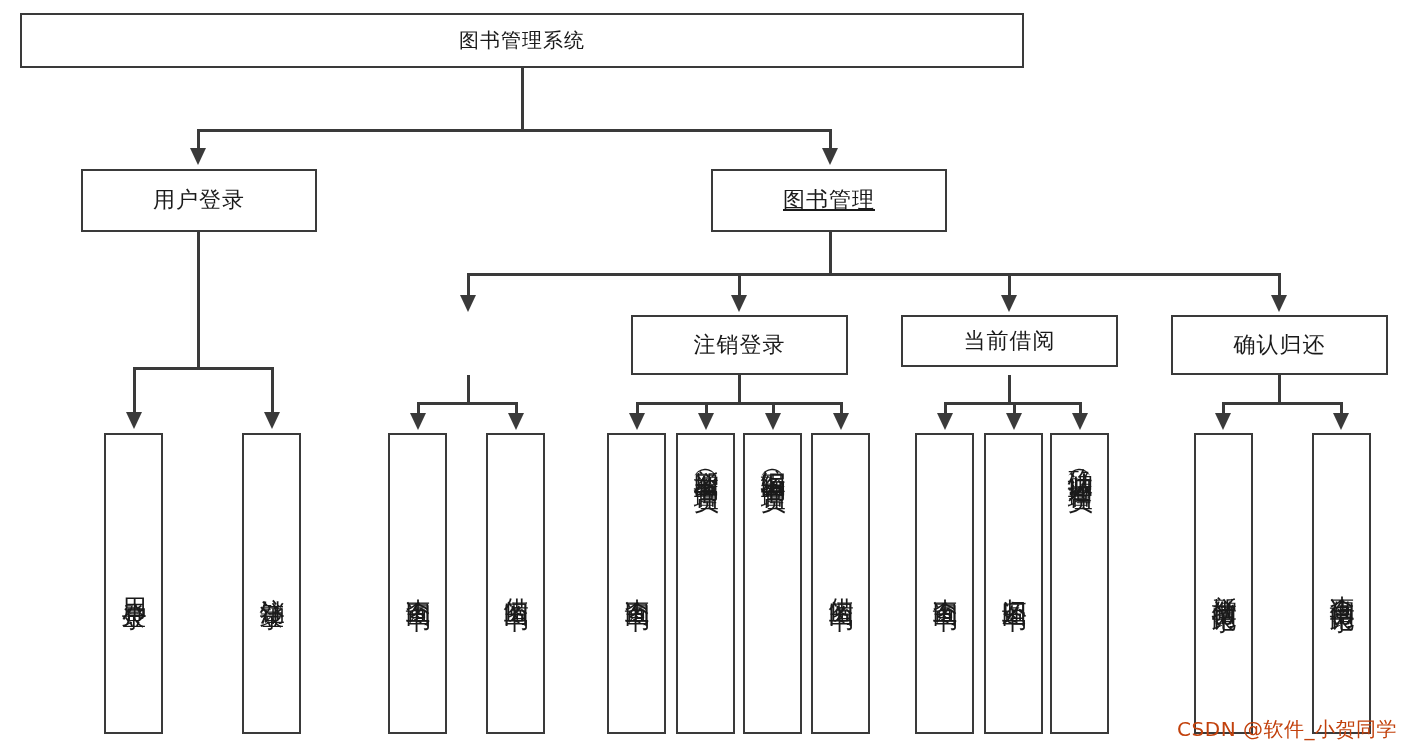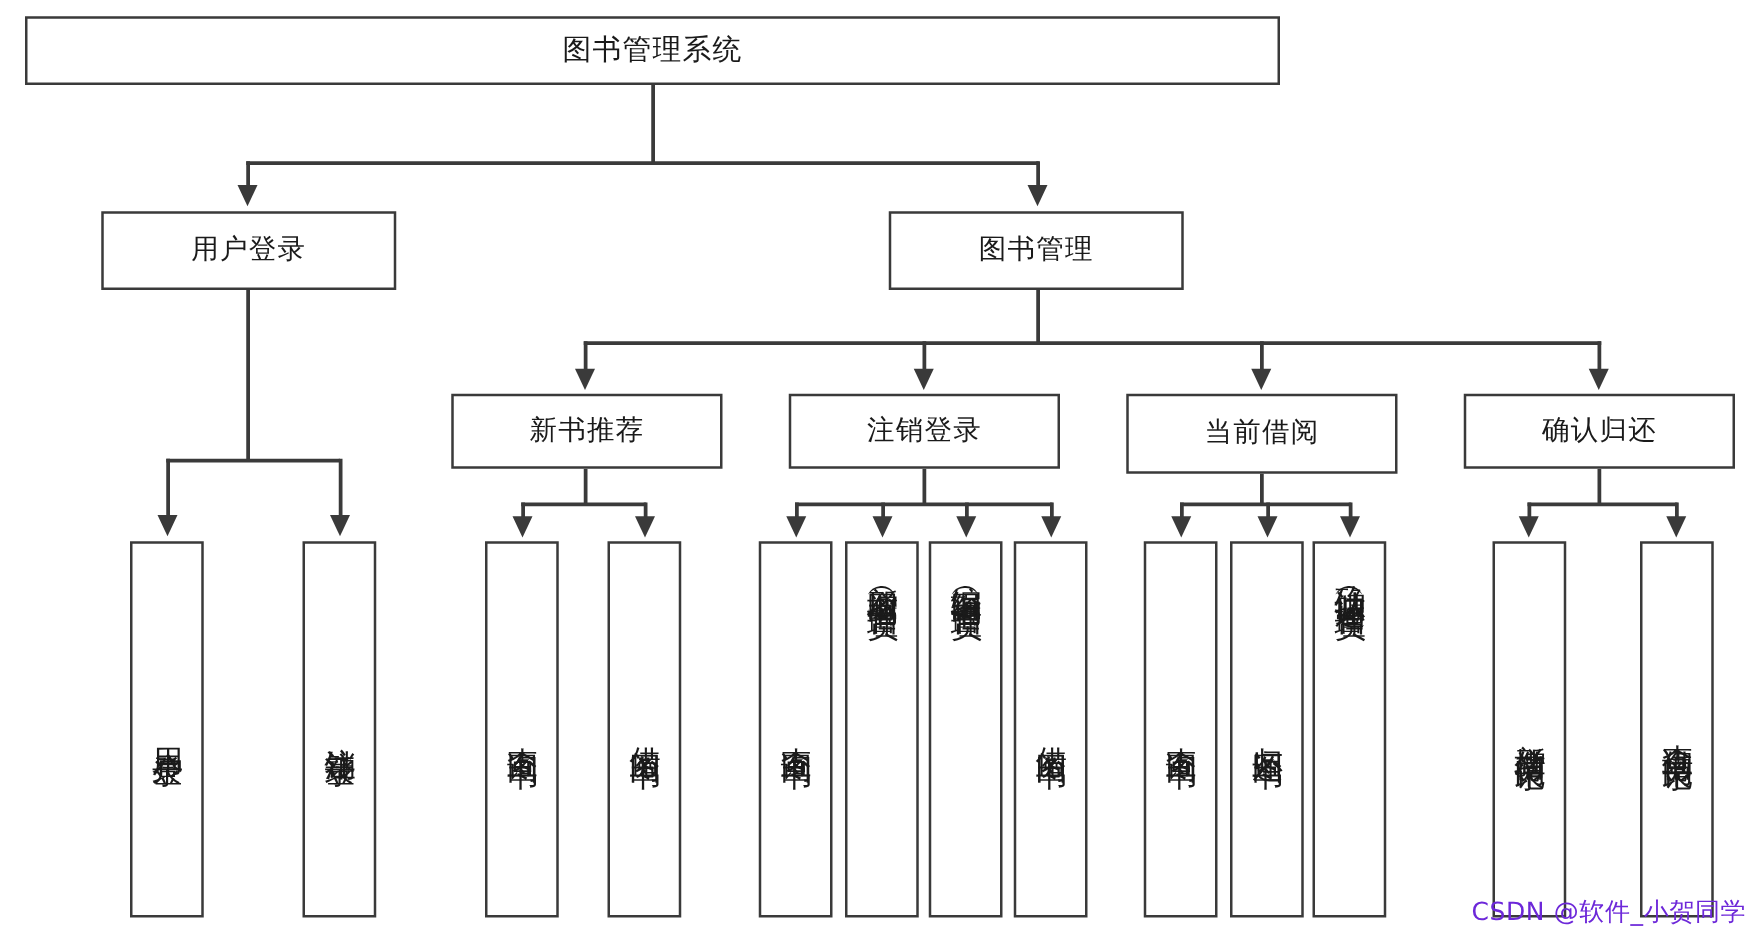--- a/index.html
+++ b/index.html
@@ -34,21 +34,21 @@
     display: block;
     line-height: 1.12;
     letter-spacing: 1px;
     white-space: nowrap;
   }
   
   .node.horiz .label {
     font-size: 22px;
   }
   .node.root .label {
-    font-size: 23px;
+    font-size: 20px;
   }
   
   .node.vert {
     align-items: flex-start;
     padding-top: 14px;
   }
   .node.vert .label {
     writing-mode: vertical-rl;
     text-orientation: upright;
     font-size: 25px;
@@ -76,21 +76,21 @@
     border-right: 8px solid transparent;
     border-top: 17px solid #3a3a3a;
     z-index: 2;
   }
   
   #watermark {
     position: absolute;
     right: 8px;
     bottom: 4px;
     font-size: 20px;
-    color: #6d28d9;
+    color: #c2410c;
     letter-spacing: 0.5px;
     z-index: 5;
     white-space: nowrap;
     font-family: "DejaVu Sans", "Liberation Sans", sans-serif;
   }
 </style>
 </head>
 <body>
 
 <div id="canvas">
@@ -154,31 +154,28 @@
   <div class="ln v" style="left:1340px; top:402px; height:12px;"></div>
   <div class="arrow" style="left:1333px; top:413px;"></div>
 
   <div class="node horiz root" style="left:20px; top:13px; width:1004px; height:55px;">
     <span class="label">图书管理系统</span>
   </div>
 
   <div class="node horiz" style="left:81px; top:169px; width:236px; height:63px;">
     <span class="label">用户登录</span>
   </div>
-  <div class="node horiz" style="left:711px; top:169px; width:236px; height:63px;">
+  <div class="node horiz" style="left:711px; top:169px; width:236px; height:63px;text-decoration:underline;">
     <span class="label">图书管理</span>
   </div>
 
-  <div class="node horiz" style="left:361px; top:315px; width:217px; height:60px;">
-    <span class="label">新书推荐</span>
-  </div>
   <div class="node horiz" style="left:631px; top:315px; width:217px; height:60px;">
     <span class="label">注销登录</span>
   </div>
-  <div class="node horiz" style="left:901px; top:315px; width:217px; height:64px;">
+  <div class="node horiz" style="left:901px; top:315px; width:217px; height:52px;">
     <span class="label">当前借阅</span>
   </div>
   <div class="node horiz" style="left:1171px; top:315px; width:217px; height:60px;">
     <span class="label">确认归还</span>
   </div>
 
   <div class="node vert mid" style="left:104px; top:433px; width:59px; height:301px;">
     <span class="label">用户登录</span>
   </div>
   <div class="node vert mid" style="left:242px; top:433px; width:59px; height:301px;">

